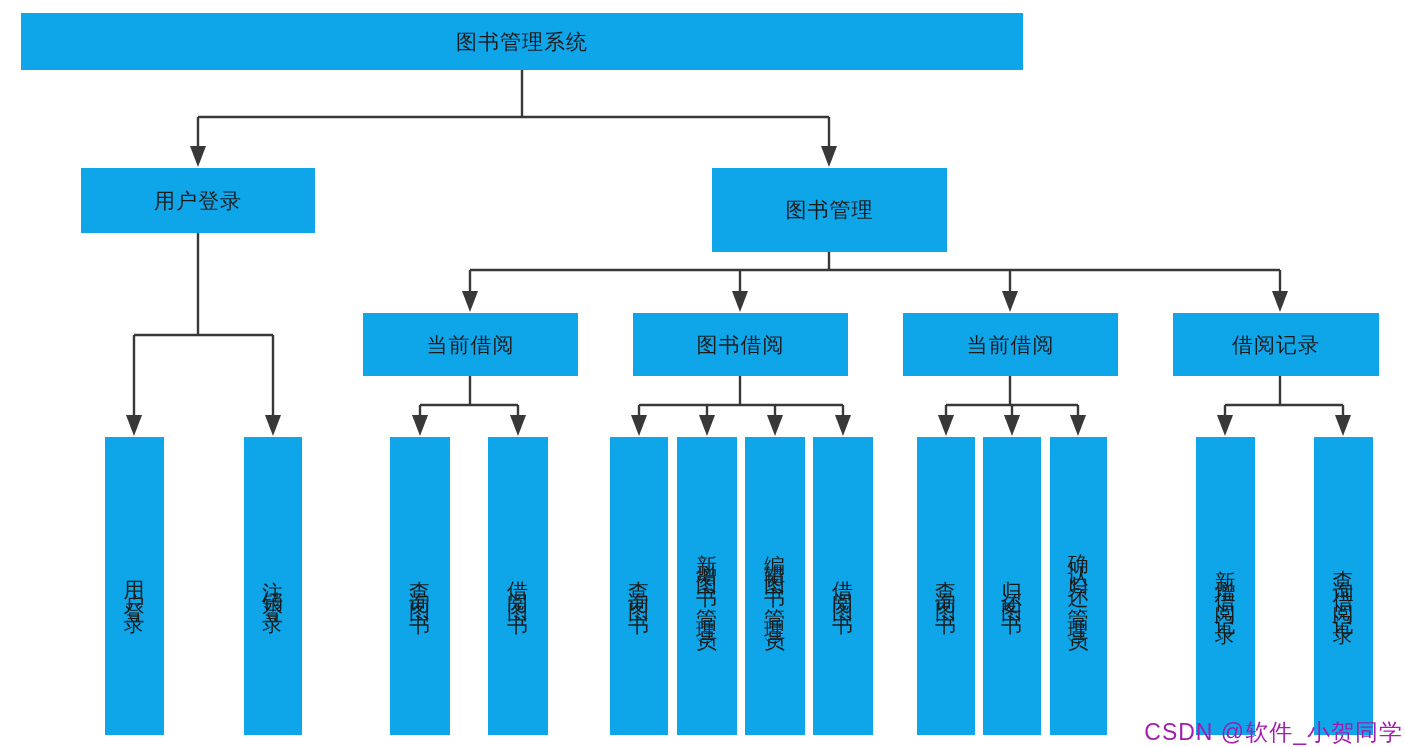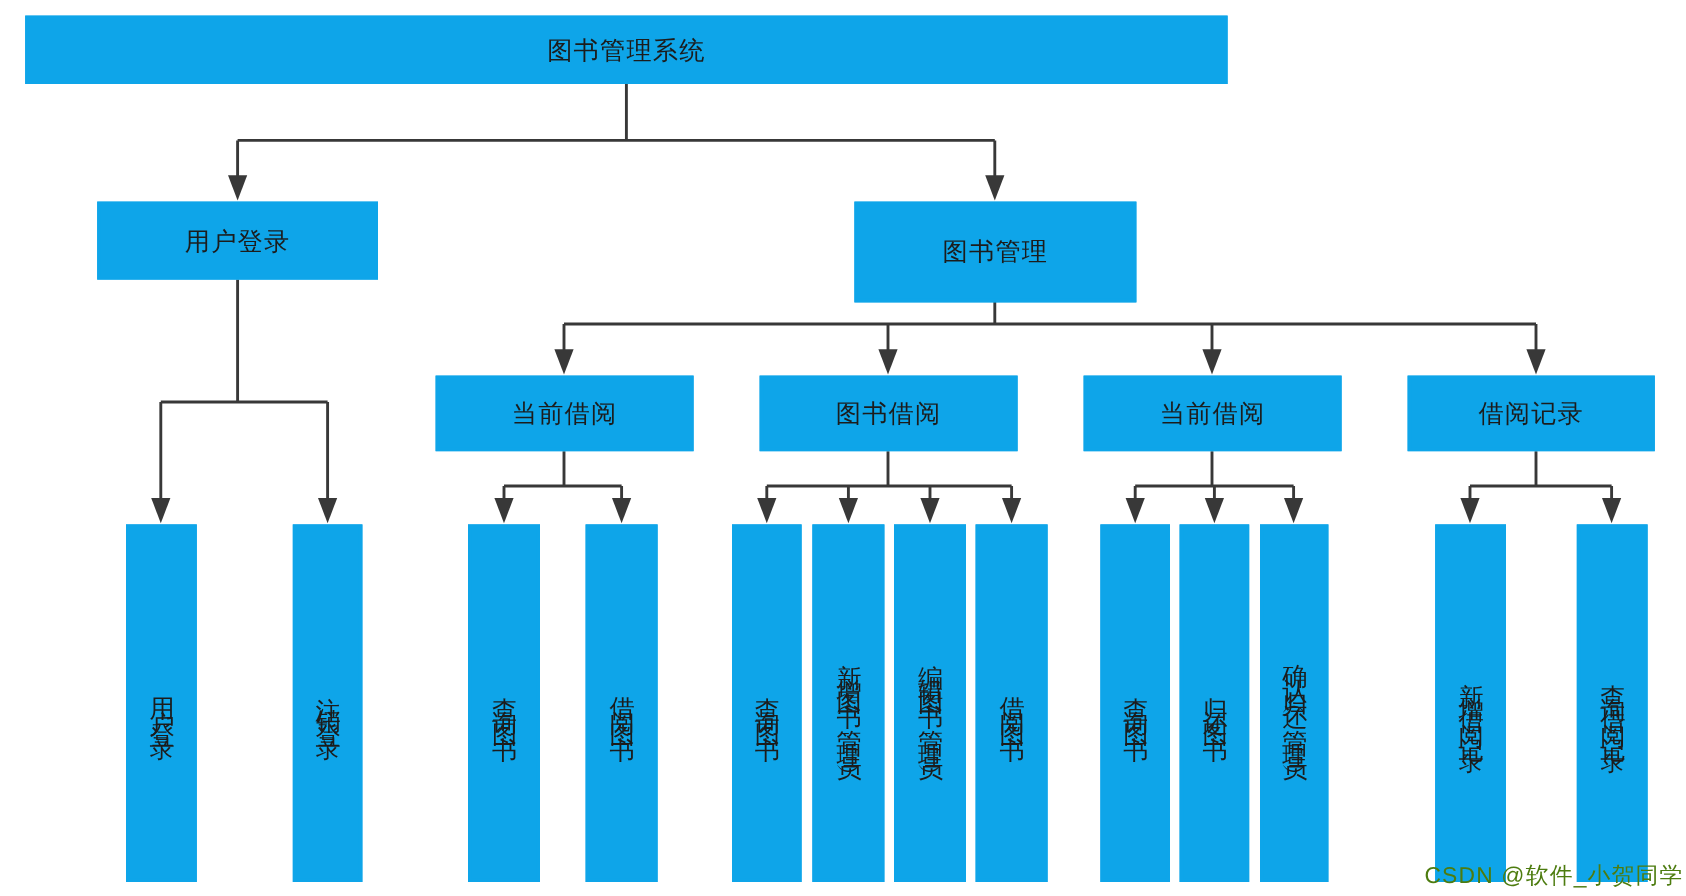--- a/index.html
+++ b/index.html
@@ -37,23 +37,23 @@
     text-orientation: mixed;
     font-size: 21px;
     letter-spacing: 11px;
     line-height: 1;
     white-space: nowrap;
   }
   .watermark {
     position: absolute;
     right: 2px;
     top: 717px;
-    font-size: 19px;
+    font-size: 23px;
     letter-spacing: 1px;
-    color: #4d7c0f;
+    color: #a21caf;
     z-index: 3;
   }
 </style>
 </head>
 <body>
 
 <div class="stage">
 
   <svg class="wires" viewBox="0 0 1405 747" aria-hidden="true">
     <path fill="none" stroke="#383838" stroke-width="2.4" d="

